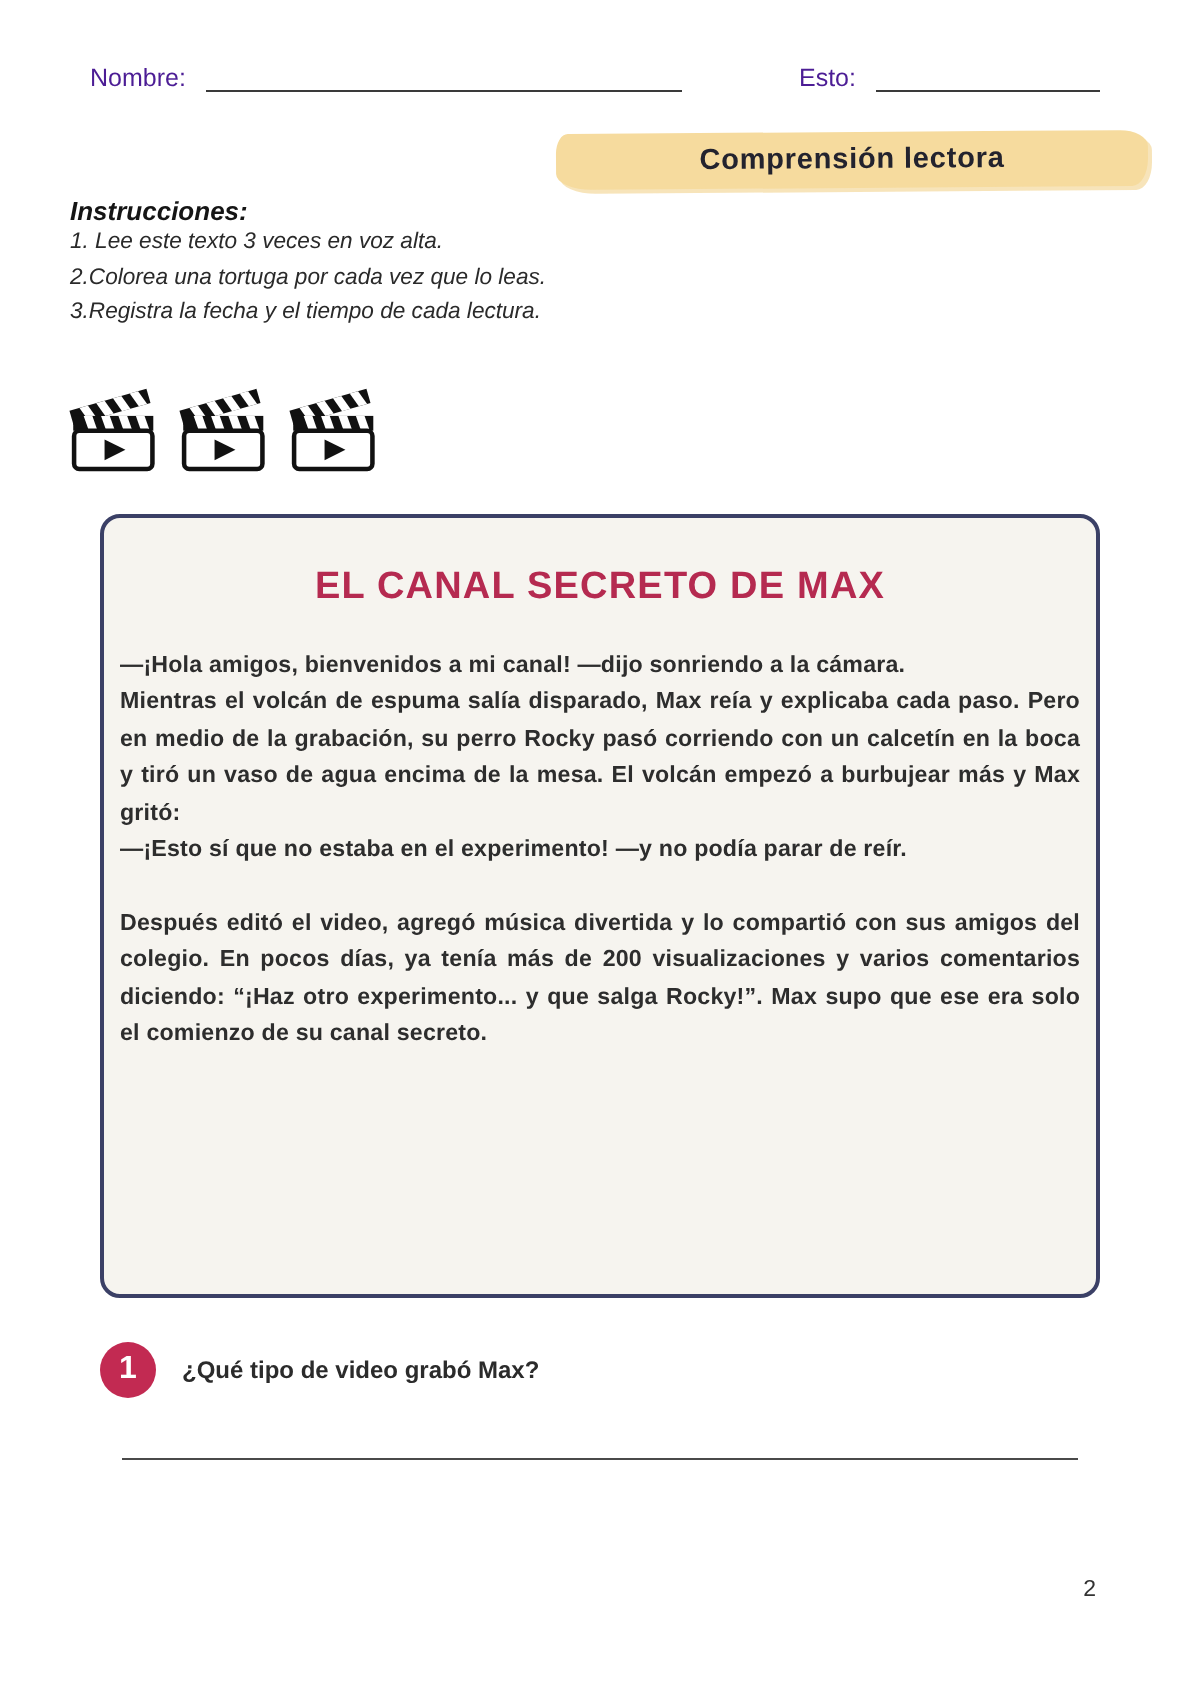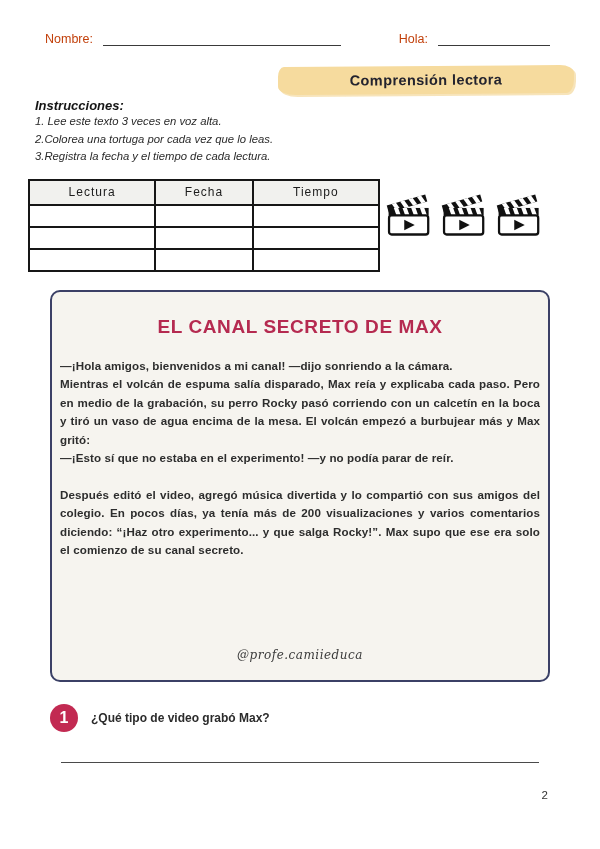--- a/index.html
+++ b/index.html
@@ -6,21 +6,21 @@
   html,body { background:#e9e9e9; }
   .page {
     width:600px; height:849px; margin:0 auto; background:#ffffff;
     position:relative; font-family:"Liberation Sans", sans-serif; color:#222;
     overflow:hidden;
   }
 
   
   .top-row { display:flex; align-items:flex-end; padding:32px 50px 0 45px; }
   .field { display:flex; align-items:flex-end; }
-  .field-label { font-size:12.5px; color:#c2410c; }
+  .field-label { font-size:12.5px; color:#4c1d95; }
   .write-line { border-bottom:1.6px solid #3a3a3a; height:14px; margin-left:10px; }
   .name-line { width:238px; }
   .spacer { flex:1; }
   .course-line { width:112px; }
 
   
   .banner-row { display:flex; justify-content:flex-end; margin:20px 26px 0 0;padding-left:20px; }
   .banner {
     width:296px; height:28px; background:#F6DB9E;
     border-radius:6px 14px 8px 18px / 10px 8px 14px 8px;
@@ -107,63 +107,39 @@
 
 <div class="page">
 
   <div class="top-row">
     <div class="field">
       <span class="field-label">Nombre:</span>
       <span class="write-line name-line"></span>
     </div>
     <div class="spacer"></div>
     <div class="field">
-      <span class="field-label">Hola:</span>
+      <span class="field-label">Esto:</span>
       <span class="write-line course-line"></span>
     </div>
   </div>
 
   <div class="banner-row">
     <div class="banner">
       <span class="banner-text">Comprensión lectora</span>
     </div>
   </div>
 
   <div class="instructions">
     <div class="instructions-title">Instrucciones:</div>
     <div class="instruction-item">1. Lee este texto 3 veces en voz alta.</div>
     <div class="instruction-item">2.Colorea una tortuga por cada vez que lo leas.</div>
     <div class="instruction-item">3.Registra la fecha y el tiempo de cada lectura.</div>
   </div>
 
   <div class="table-row">
-    <table class="reading">
-      <tbody>
-          <tr>
-        <th class="col-lectura">Lectura</th>
-        <th class="col-fecha">Fecha</th>
-        <th class="col-tiempo">Tiempo</th>
-      </tr>
-      <tr>
-        <td></td>
-        <td></td>
-        <td></td>
-      </tr>
-      <tr>
-        <td></td>
-        <td></td>
-        <td></td>
-      </tr>
-      <tr>
-        <td></td>
-        <td></td>
-        <td></td>
-      </tr>
-    </tbody>
-      </table>
     <div class="claps">
       <svg class="clap">
           <use href="#clap-symbol"></use>
         </svg>
       <svg class="clap">
           <use href="#clap-symbol"></use>
         </svg>
       <svg class="clap">
           <use href="#clap-symbol"></use>
         </svg>
@@ -171,21 +147,20 @@
   </div>
 
   <div class="story-box">
     <div class="story-title">EL CANAL SECRETO DE MAX</div>
     <div class="story-text">
       <p>—¡Hola amigos, bienvenidos a mi canal! —dijo sonriendo a la cámara.</p>
       <p>Mientras el volcán de espuma salía disparado, Max reía y explicaba cada paso. Pero en medio de la grabación, su perro Rocky pasó corriendo con un calcetín en la boca y tiró un vaso de agua encima de la mesa. El volcán empezó a burbujear más y Max gritó:</p>
       <p>—¡Esto sí que no estaba en el experimento! —y no podía parar de reír.</p>
       <p class="para-gap">Después editó el video, agregó música divertida y lo compartió con sus amigos del colegio. En pocos días, ya tenía más de 200 visualizaciones y varios comentarios diciendo: “¡Haz otro experimento... y que salga Rocky!”. Max supo que ese era solo el comienzo de su canal secreto.</p>
     </div>
-    <div class="signature">@profe.camiieduca</div>
   </div>
 
   <div class="question-row">
     <div class="q-badge">
       <span>1</span>
     </div>
     <div class="q-text">¿Qué tipo de video grabó Max?</div>
   </div>
 
   <div class="answer-line"></div>

